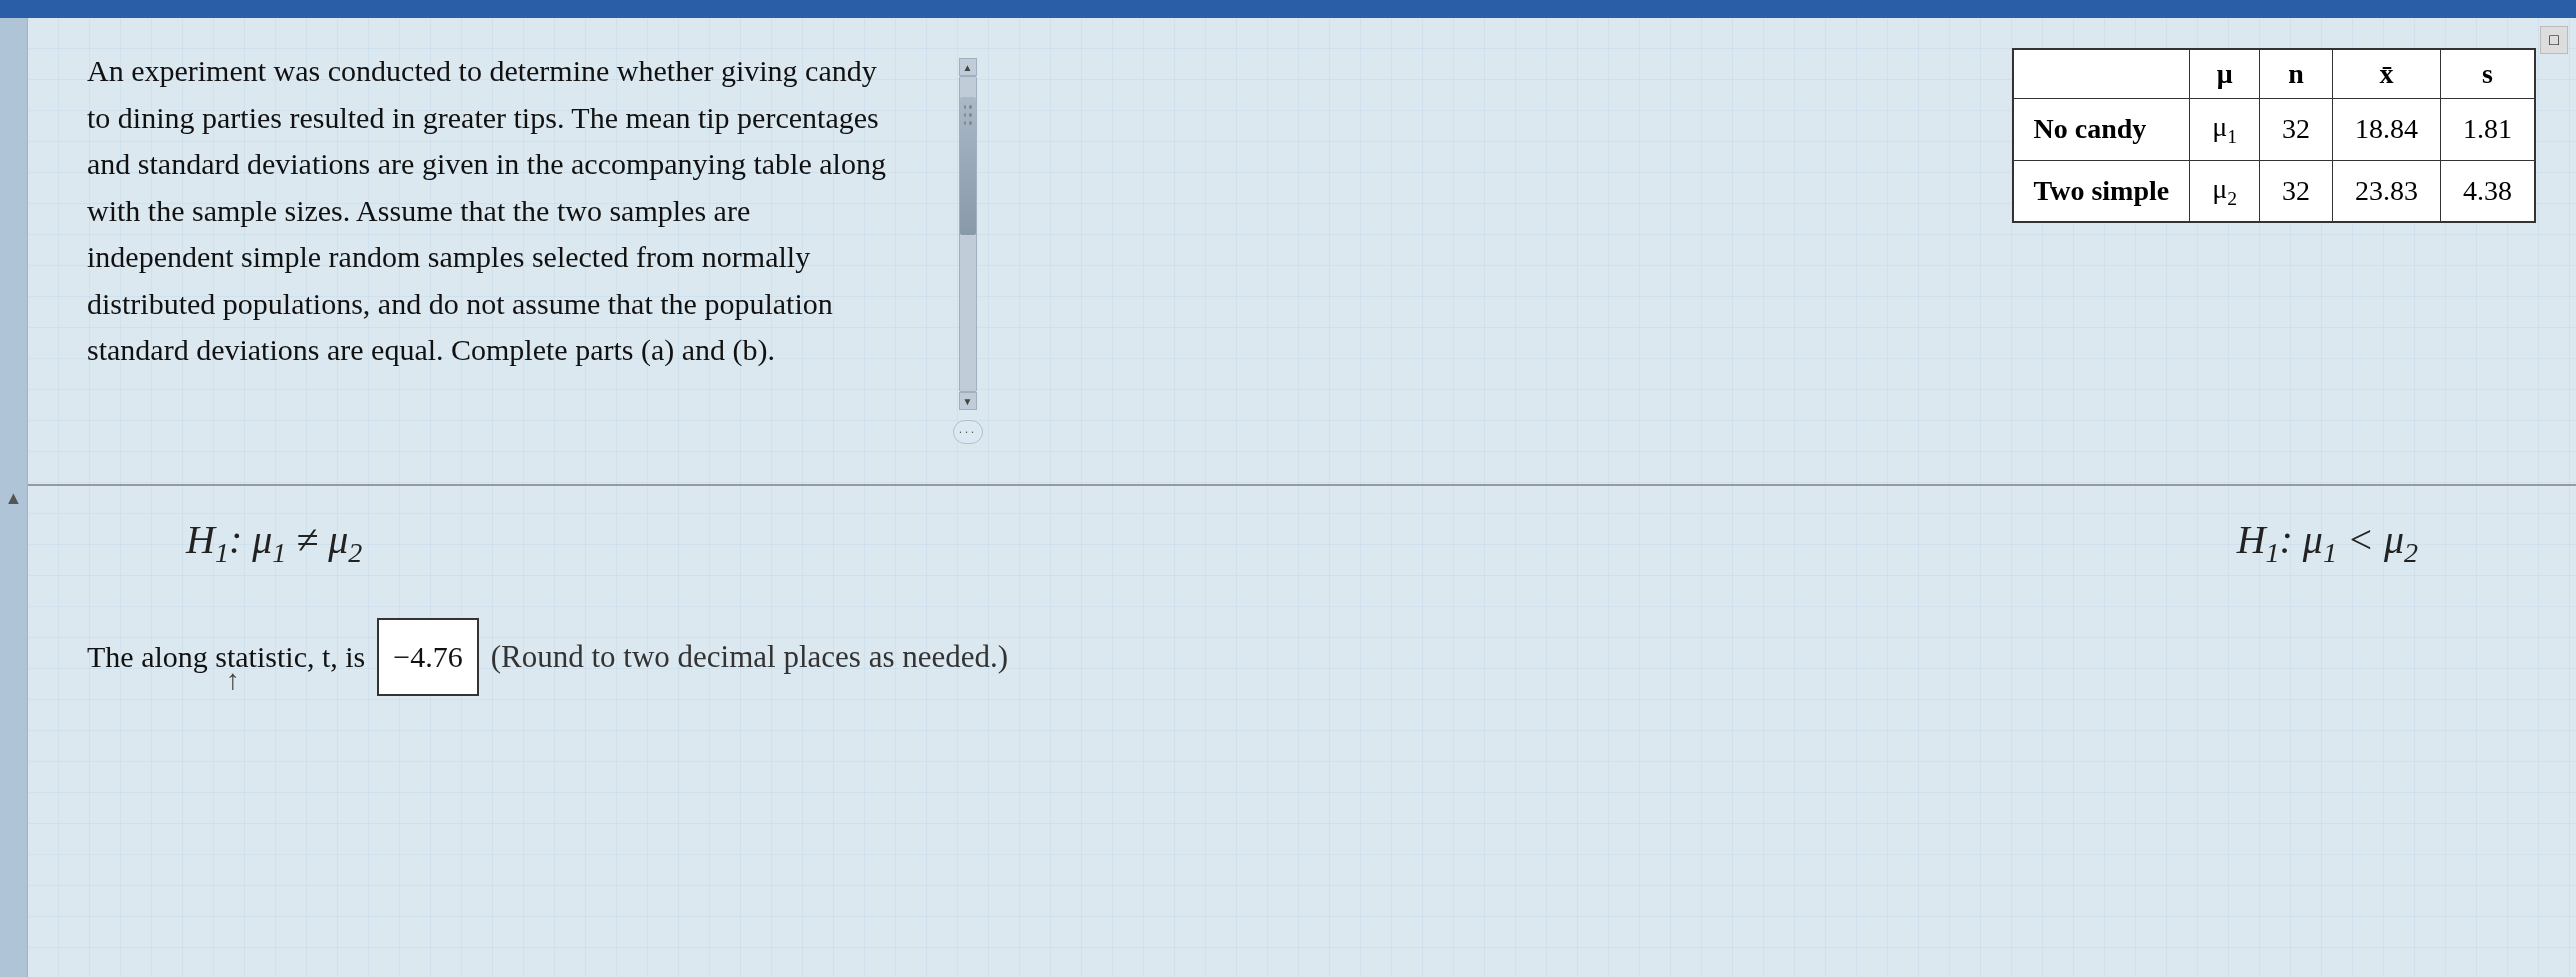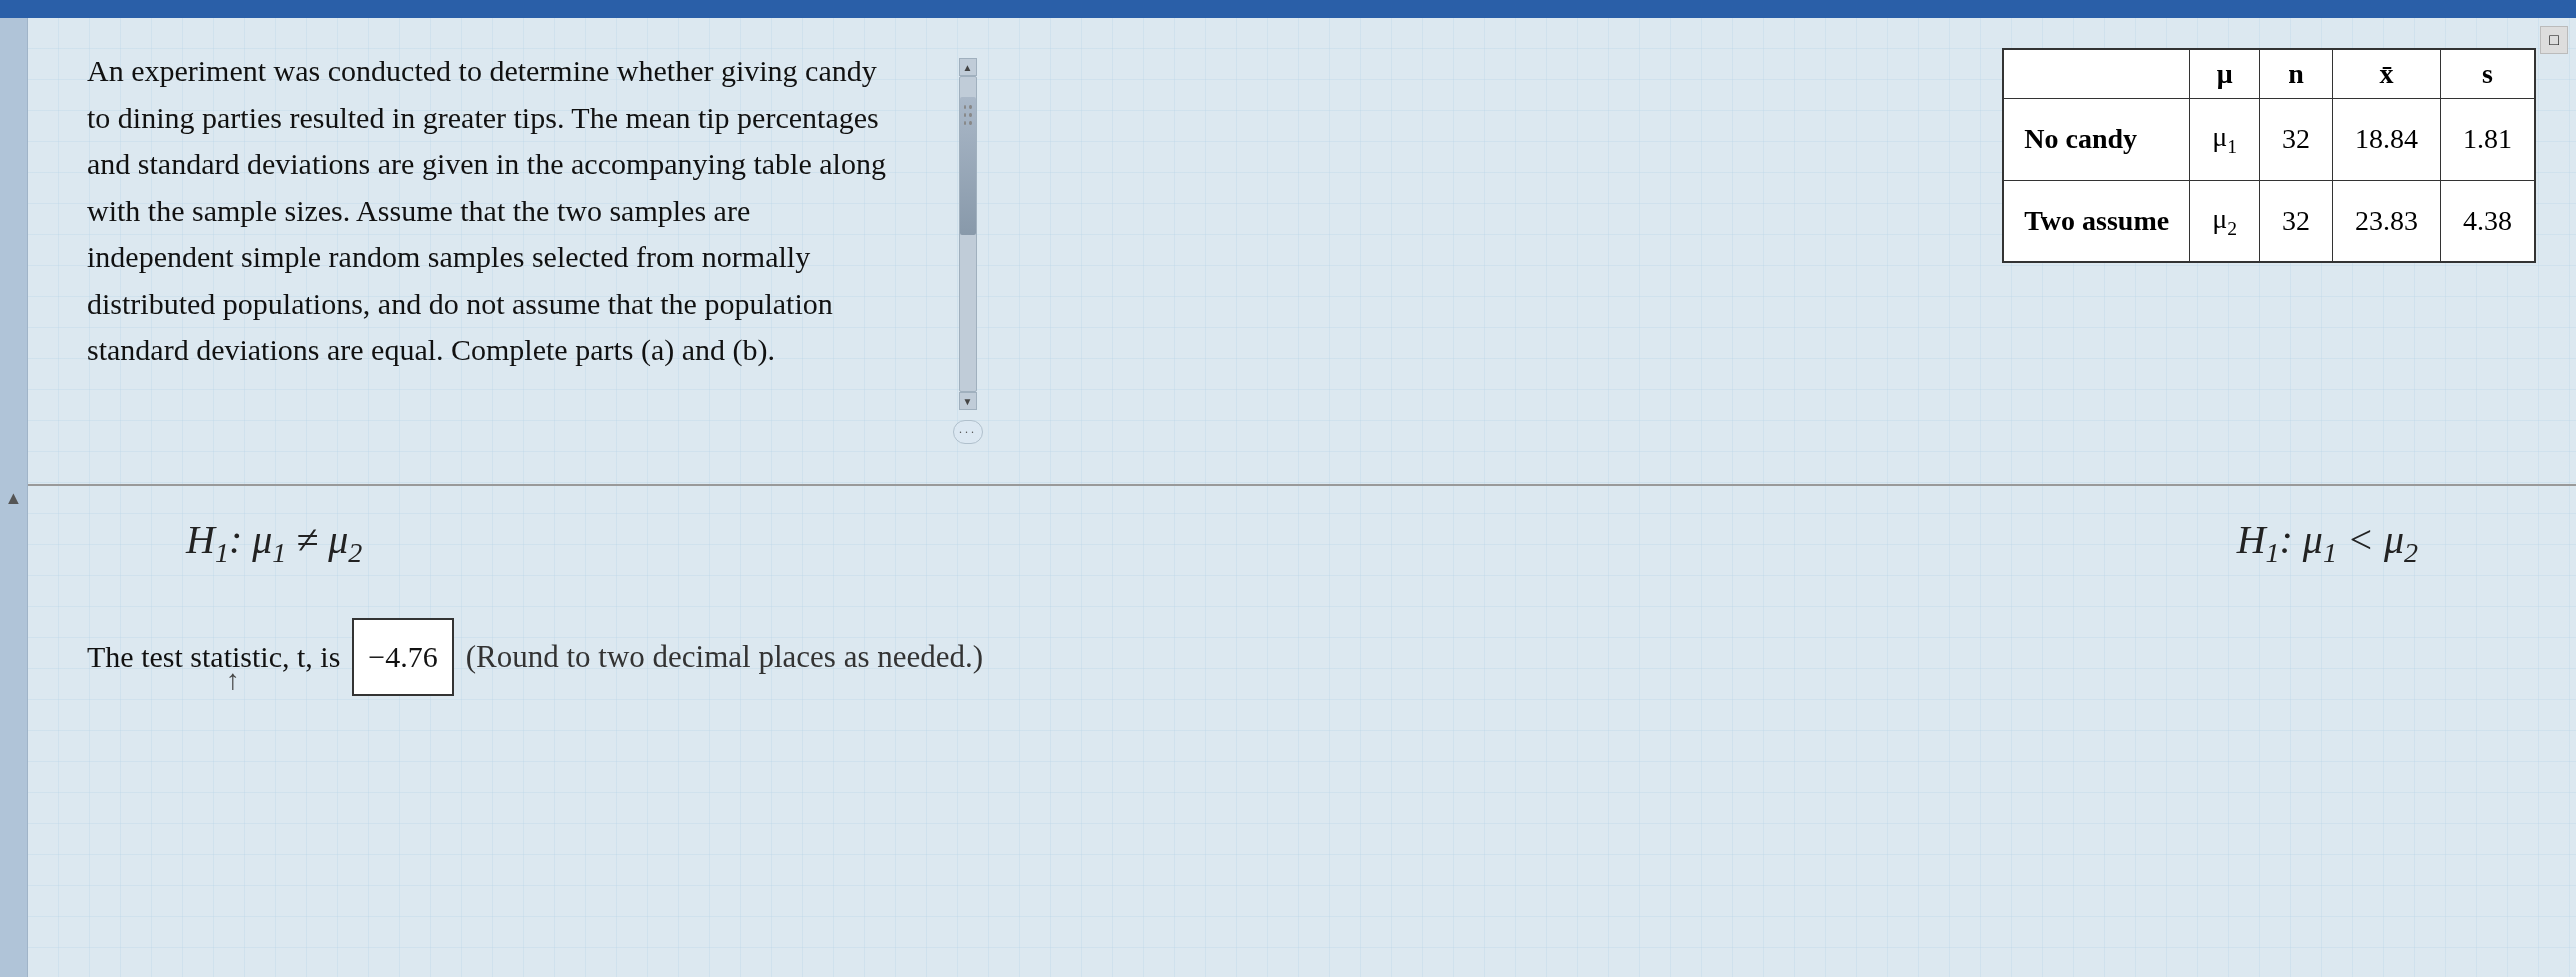--- a/index.html
+++ b/index.html
@@ -165,21 +165,21 @@
     .data-table {
       border-collapse: collapse;
       background: white;
       border: 2px solid #333;
       font-size: 28px;
     }
 
     .data-table th,
     .data-table td {
       border: 1px solid #333;
-      padding: 22px 22px;
+      padding: 12px 22px;
       text-align: center;
       white-space: nowrap;
     }
 
     .data-table th {
       font-weight: bold;
       background: white;
       padding: 8px 22px;
     }
 
@@ -344,21 +344,21 @@
           </thead>
           <tbody>
             <tr>
               <td>No candy</td>
               <td>μ<sub>1</sub></td>
               <td>32</td>
               <td>18.84</td>
               <td>1.81</td>
             </tr>
             <tr>
-              <td>Two assume</td>
+              <td>Two simple</td>
               <td>μ<sub>2</sub></td>
               <td>32</td>
               <td>23.83</td>
               <td>4.38</td>
             </tr>
           </tbody>
         </table>
       </div>
     </div>
 
@@ -369,21 +369,21 @@
       <div class="hypotheses-row">
         <div class="hypothesis-text">
           <span>H<sub>1</sub>: μ<sub>1</sub> ≠ μ<sub>2</sub></span>
         </div>
         <div class="hypothesis-text">
           <span>H<sub>1</sub>: μ<sub>1</sub> &lt; μ<sub>2</sub></span>
         </div>
       </div>
 
       <div class="test-statistic-row">
-        <span>The test statistic, t, is</span>
+        <span>The along statistic, t, is</span>
         <span class="stat-value-box">−4.76</span>
         <span class="round-note">(Round to two decimal places as needed.)</span>
       </div>
 
       <div class="bottom-arrow">↑</div>
 
     </div>
 
   </div>
 </div>

